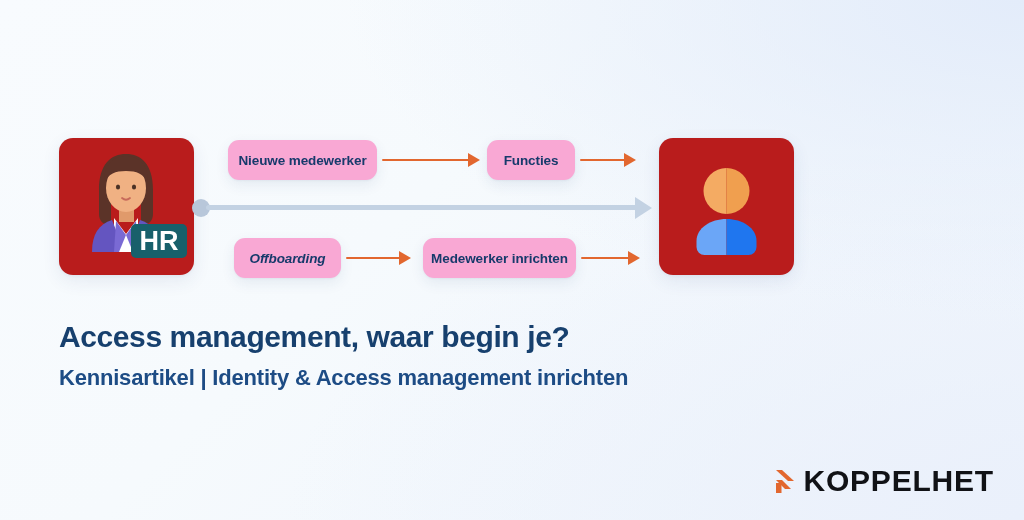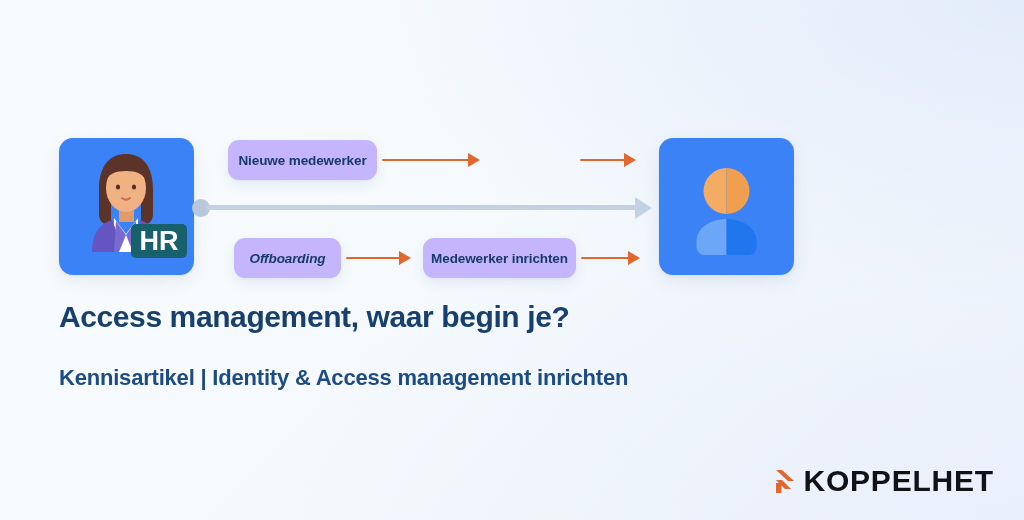--- a/index.html
+++ b/index.html
@@ -12,31 +12,31 @@
       linear-gradient(135deg, #f8fbfe 0%, #f6fafd 40%, #eef4fc 100%);
     overflow:hidden;
     position:relative;
   }
 
   #stage { position:relative; width:1024px; height:520px; }
 
   
   .card {
     position:absolute;
-    background:#3b82f6;
+    background:#b91c1c;
     border-radius:14px;
     box-shadow:0 6px 18px rgba(40,70,120,0.09), 0 1px 3px rgba(40,70,120,0.06);
     text-align:right;
   }
   #hr-card { left:59px; top:138px; width:135px; height:137px; }
   #user-card { left:659px; top:138px; width:135px; height:137px; }
 
   .pill {
     position:absolute;
-    background:#c4b5fd;
+    background:#f9a8d4;
     border-radius:11px;
     box-shadow:0 5px 14px rgba(40,70,120,0.085), 0 1px 2px rgba(40,70,120,0.05);
     display:flex;
     align-items:center;
     justify-content:center;
     color:#173a6b;
     font-size:13.5px;
     font-weight:600;
     letter-spacing:-0.1px;
     white-space:nowrap;
@@ -73,21 +73,21 @@
   }
   #connector .head {
     position:absolute; right:0; top:1px; width:0; height:0;
     border-top:11px solid transparent;
     border-bottom:11px solid transparent;
     border-left:17px solid #c3d2e3;
   }
 
   
   #headline {
-    position:absolute; left:59px; top:300px;
+    position:absolute; left:59px; top:320px;
     font-size:30px; font-weight:700; color:#17406e;
     letter-spacing:-0.4px;
   }
   #subline {
     position:absolute; left:59px; top:365px;
     font-size:22px; font-weight:700; color:#1d4c85;
     letter-spacing:-0.2px;
   }
 
   
@@ -141,20 +141,23 @@
 
   <div id="connector">
     <div class="dot"></div>
     <div class="line"></div>
     <div class="head"></div>
   </div>
 
   <div class="pill" id="pill-nieuw">
     <span>Nieuwe medewerker</span>
   </div>
+  <div class="pill" id="pill-functies">
+    <span>Functies</span>
+  </div>
   <div class="pill" id="pill-off">
     <span>Offboarding</span>
   </div>
   <div class="pill" id="pill-mut">
     <span>Medewerker inrichten</span>
   </div>
 
   <div class="arrow" id="arrow-1">
     <div class="shaft"></div>
       <div class="head"></div>

